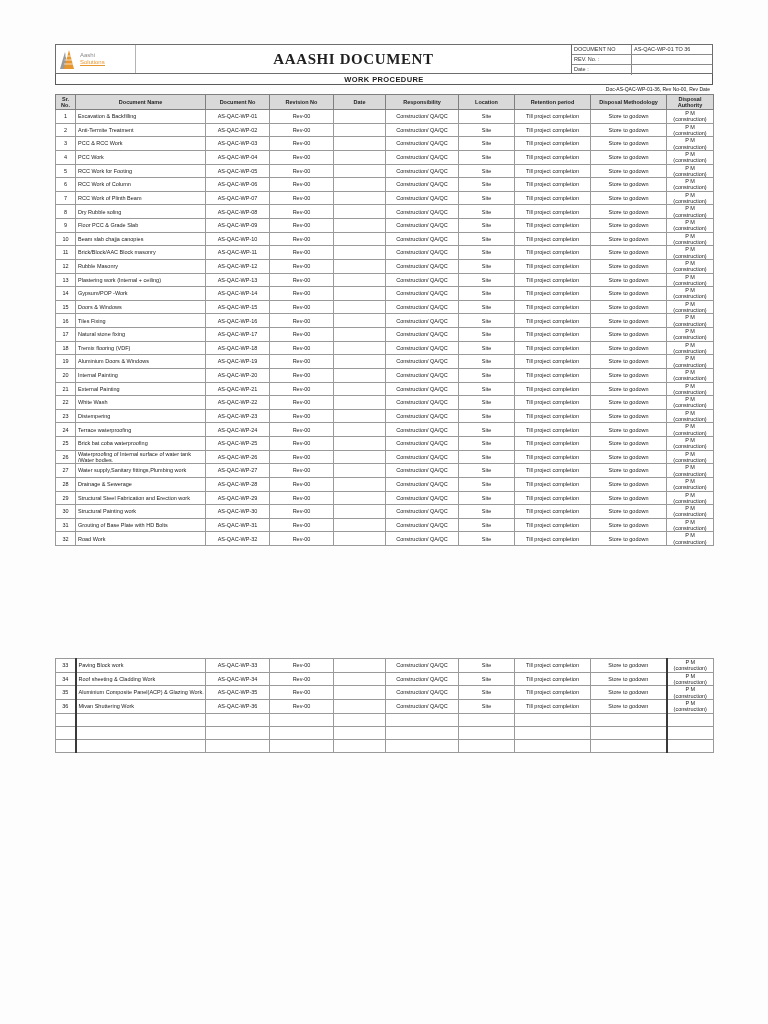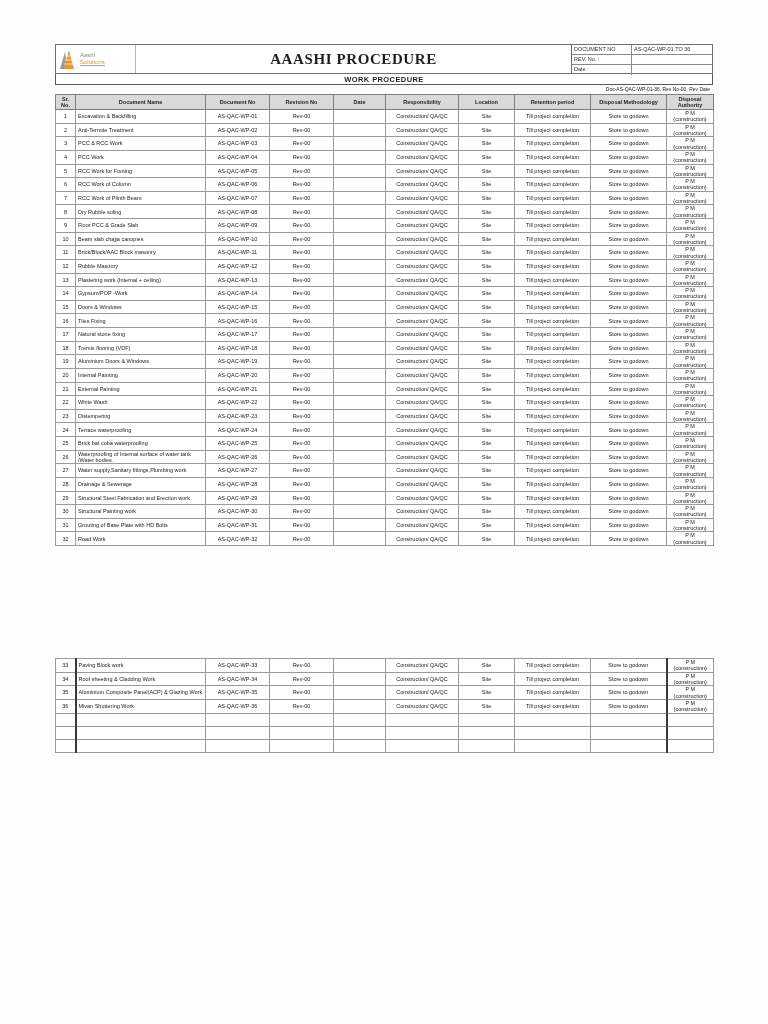--- a/index.html
+++ b/index.html
@@ -58,21 +58,21 @@
           <polygon points="5,21 10,2 15,21" fill="#e8962e"></polygon>
           <line x1="6" y1="8" x2="13" y2="8" stroke="#ffffff" stroke-width="0.7"></line>
           <line x1="5.5" y1="12" x2="14" y2="12" stroke="#ffffff" stroke-width="0.7"></line>
           <line x1="5" y1="16" x2="14.5" y2="16" stroke="#ffffff" stroke-width="0.7"></line>
         </svg>
         <div class="logo-text">
           <div class="l1">Aashi</div>
           <div class="l2">Solutions</div>
         </div>
       </div>
-      <div class="title-cell">AAASHI PROCEDURE</div>
+      <div class="title-cell">AAASHI DOCUMENT</div>
       <div class="info-box">
         <div class="info-row">
           <div class="info-label">DOCUMENT NO</div>
           <div class="info-value">AS-QAC-WP-01 TO 36</div>
         </div>
         <div class="info-row">
           <div class="info-label">REV. No. :</div>
           <div class="info-value"></div>
         </div>
         <div class="info-row">

